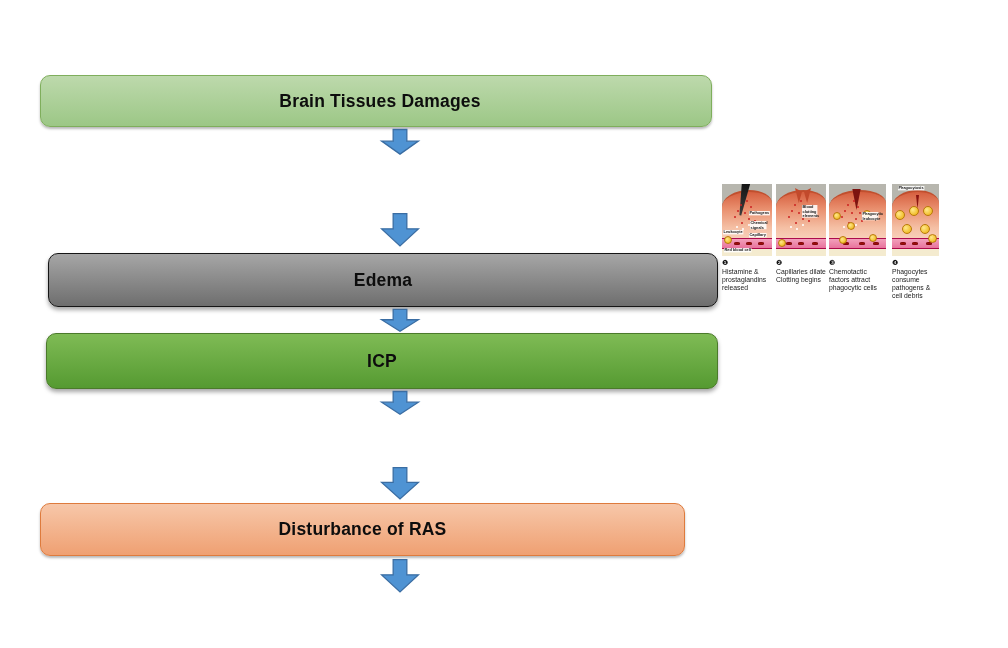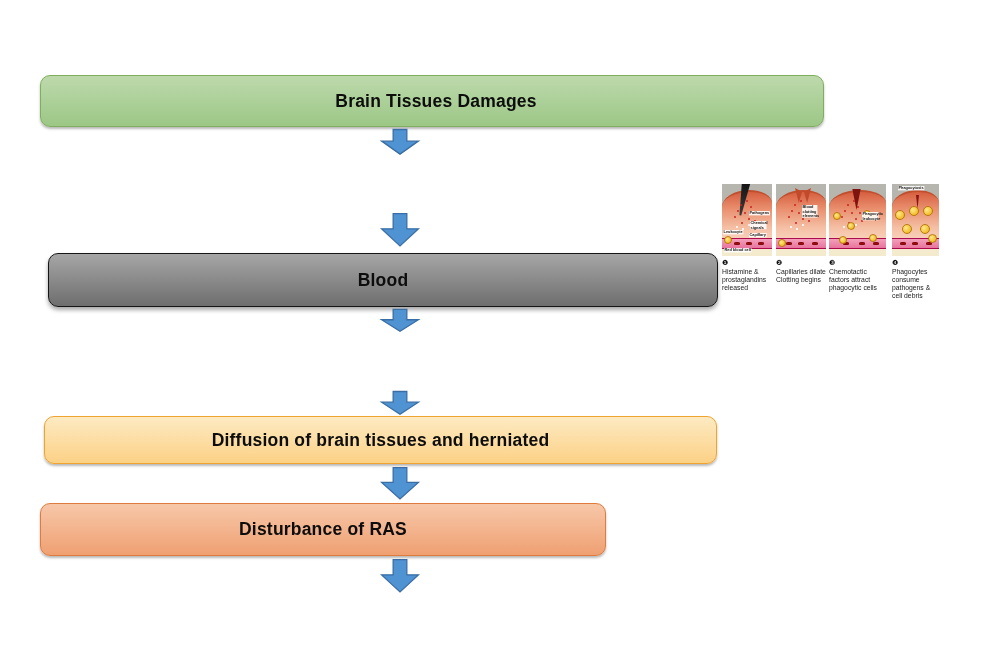--- a/index.html
+++ b/index.html
@@ -86,50 +86,50 @@
   .chip.wrap{white-space:normal;}
   .cap{position:absolute;top:75px;left:0;color:#1c1c1c;}
   .cap .num{display:block;font-size:7px;line-height:1;margin-bottom:2px;color:#111;}
   .cap .txt{display:block;font-size:6.8px;line-height:1.18;}
 </style>
 </head>
 <body>
 
 <div class="stage" id="stage" style="--arrow-fill: #4f93d3; --arrow-stroke: #3a6da3;">
 
-  <div class="flow-box" style="left: 40px; top: 75px; width: 784px; height: 52px; --ft: #bdd9ac; --fb: #9cc786; --bd: #7fae5c; color: rgb(13, 13, 13); padding-left: 8px;">
+  <div class="flow-box" style="left: 40px; top: 75px; width: 672px; height: 52px; --ft: #bdd9ac; --fb: #9cc786; --bd: #7fae5c; color: rgb(13, 13, 13); padding-left: 8px;">
     <span class="flow-label">Brain Tissues Damages</span>
   </div>
   <svg class="down-arrow" style="left:379px;top:129px;width:42px;height:26px" viewBox="0 0 40 30" preserveAspectRatio="none">
       <path d="M13.5,0.6 H26.5 V14 H37.5 L20,29 L2.5,14 H13.5 Z"></path>
     </svg>
 
   <svg class="down-arrow" style="left:379px;top:213px;width:42px;height:34px" viewBox="0 0 40 30" preserveAspectRatio="none">
       <path d="M13.5,0.6 H26.5 V14 H37.5 L20,29 L2.5,14 H13.5 Z"></path>
     </svg>
 
   <div class="flow-box" style="left: 48px; top: 253px; width: 670px; height: 54px; box-shadow: rgba(0, 0, 0, 0.35) 0px 3px 4px; --ft: #a6a6a6; --fb: #6e6e6e; --bd: #161616; color: rgb(0, 0, 0);">
-    <span class="flow-label">Blood</span>
+    <span class="flow-label">Edema</span>
   </div>
   <svg class="down-arrow" style="left:379px;top:309px;width:42px;height:23px" viewBox="0 0 40 30" preserveAspectRatio="none">
       <path d="M13.5,0.6 H26.5 V14 H37.5 L20,29 L2.5,14 H13.5 Z"></path>
     </svg>
 
+  <div class="flow-box" style="left: 46px; top: 333px; width: 672px; height: 56px; box-shadow: rgba(0, 0, 0, 0.35) 0px 3px 4px; --ft: #7fbb55; --fb: #559a31; --bd: #4b7a2b; color: rgb(13, 13, 13);">
+    <span class="flow-label">ICP</span>
+  </div>
   <svg class="down-arrow" style="left:379px;top:391px;width:42px;height:24px" viewBox="0 0 40 30" preserveAspectRatio="none">
       <path d="M13.5,0.6 H26.5 V14 H37.5 L20,29 L2.5,14 H13.5 Z"></path>
     </svg>
 
-  <div class="flow-box" style="left: 44px; top: 416px; width: 673px; height: 48px; --ft: #fdeac2; --fb: #fcd186; --bd: #eea42f; color: rgb(13, 13, 13);">
-    <span class="flow-label">Diffusion of brain tissues and herniated</span>
-  </div>
   <svg class="down-arrow" style="left:379px;top:467px;width:42px;height:33px" viewBox="0 0 40 30" preserveAspectRatio="none">
       <path d="M13.5,0.6 H26.5 V14 H37.5 L20,29 L2.5,14 H13.5 Z"></path>
     </svg>
 
-  <div class="flow-box" style="left: 40px; top: 503px; width: 566px; height: 53px; --ft: #f7c7a9; --fb: #efa072; --bd: #de7b3d; color: rgb(13, 13, 13);">
+  <div class="flow-box" style="left: 40px; top: 503px; width: 645px; height: 53px; --ft: #f7c7a9; --fb: #efa072; --bd: #de7b3d; color: rgb(13, 13, 13);">
     <span class="flow-label">Disturbance of RAS</span>
   </div>
   <svg class="down-arrow" style="left:379px;top:559px;width:42px;height:34px" viewBox="0 0 40 30" preserveAspectRatio="none">
       <path d="M13.5,0.6 H26.5 V14 H37.5 L20,29 L2.5,14 H13.5 Z"></path>
     </svg>
 
 
   <div class="figure">
 
     <div class="panel" style="left:0;width:50px">

